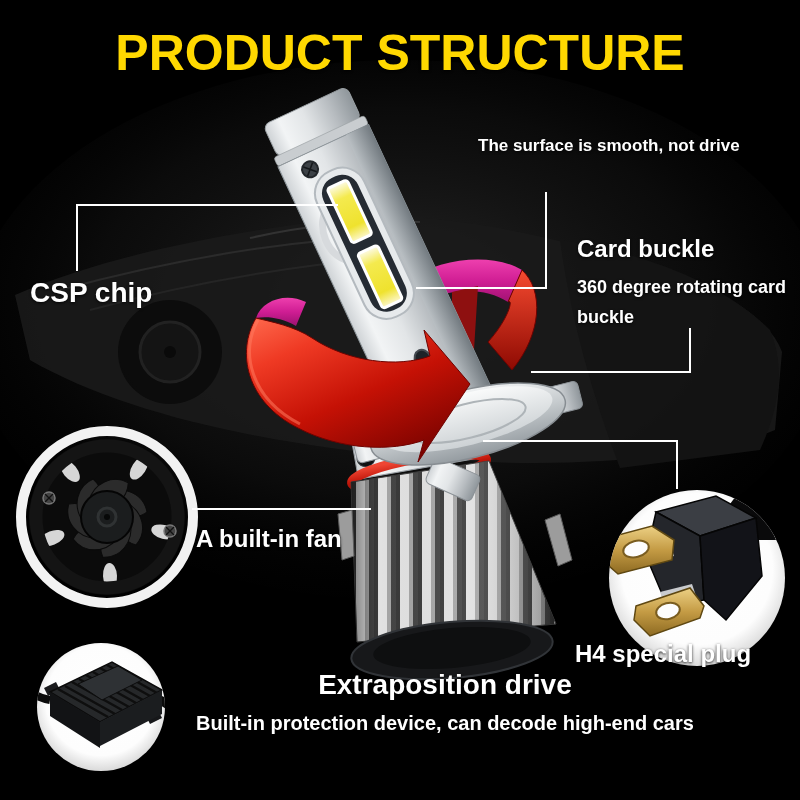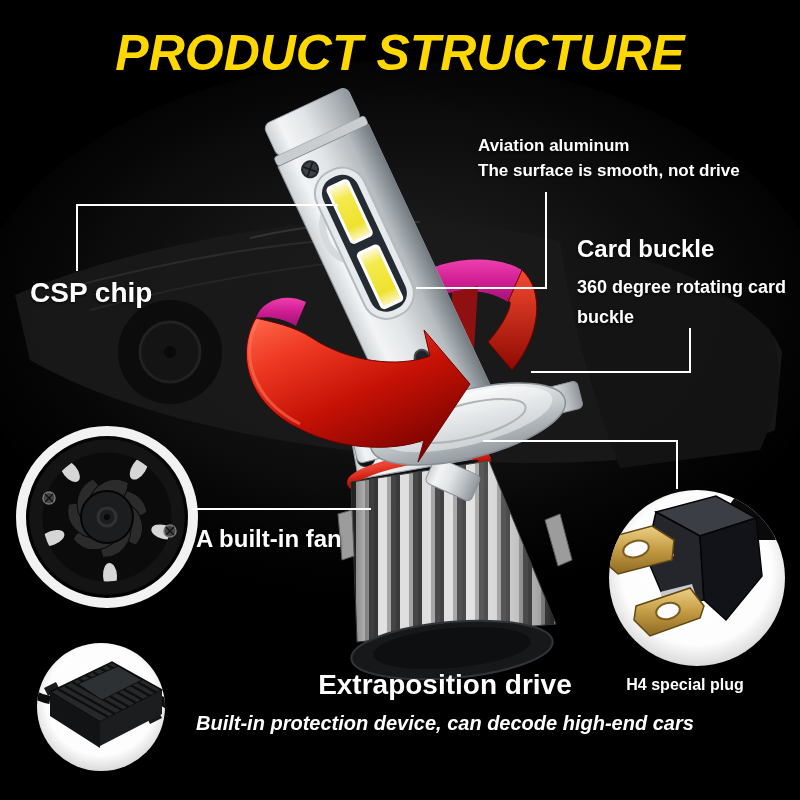--- a/index.html
+++ b/index.html
@@ -1,37 +1,37 @@
 <!DOCTYPE html>
 <html><head>
 <meta charset="utf-8">
 <style>
   html,body{margin:0;padding:0;background:#000;}
   #stage{position:relative;width:800px;height:800px;background:#000;overflow:hidden;
          font-family:"Liberation Sans",sans-serif;}
   #stage svg{position:absolute;left:0;top:0;}
   .txt{position:absolute;color:#fff;text-shadow:0 1px 3px rgba(0,0,0,.85);}
   #title{left:0;top:26px;width:800px;text-align:center;
-         font-weight:bold;font-size:50px;line-height:1.1;color:#FFD800;letter-spacing:0;font-style:italic;}
+         font-weight:bold;font-size:50px;line-height:1.1;color:#FFD800;letter-spacing:0;}
   .co-title{font-weight:bold;margin:0;}
   .co-body{font-weight:bold;margin:0;}
   .aviation{left:478px;top:133px;}
   .aviation .co-title{font-size:17px;line-height:25px;white-space:nowrap;}
   .aviation .co-body{font-size:17px;line-height:25px;white-space:nowrap;}
   .cardbuckle{left:577px;top:235px;}
   .cardbuckle .co-title{font-size:24px;line-height:28px;}
   .cardbuckle .co-body{font-size:18px;line-height:30px;width:240px;margin-top:9px;}
   .cspchip{left:30px;top:278px;}
   .cspchip .co-title{font-size:28px;line-height:29px;}
   .cspchip .co-body{font-size:18px;line-height:28px;width:280px;margin-top:8px;}
   .fanlabel{left:196px;top:525px;font-weight:bold;font-size:24px;white-space:nowrap;}
-  .pluglabel{left:575px;top:676px;width:220px;text-align:center;font-weight:bold;font-size:16px;}
+  .pluglabel{left:575px;top:640px;width:220px;text-align:left;font-weight:bold;font-size:24px;}
   .drive{left:196px;top:669px;}
   .drive .co-title{font-size:28px;line-height:32px;text-align:center;}
-  .drive .co-body{font-size:20px;line-height:26px;margin-top:9px;white-space:nowrap;font-style:italic;}
+  .drive .co-body{font-size:20px;line-height:26px;margin-top:9px;white-space:nowrap;}
 </style>
 </head>
 <body>
 
 <div id="stage">
 
 <svg width="800" height="800" viewBox="0 0 800 800">
   <defs>
     <radialGradient id="bgGlow" cx="50%" cy="45%" r="60%">
       <stop offset="0" stop-color="#2e2e2e" stop-opacity=".85"></stop>
@@ -266,21 +266,20 @@
     <path d="M546,192 L546,288 L416,288"></path>
     <path d="M690,328 L690,372 L531,372"></path>
     <path d="M192,509 L371,509"></path>
     <path d="M483,441 L677,441 L677,489"></path>
   </g>
 </svg>
 
   <div id="title" class="txt">PRODUCT STRUCTURE</div>
 
   <div class="txt aviation">
-    <p class="co-title">Aviation aluminum</p>
     <p class="co-body">The surface is smooth, not drive</p>
   </div>
 
   <div class="txt cardbuckle">
     <p class="co-title">Card buckle</p>
     <p class="co-body">360 degree rotating card buckle</p>
   </div>
 
   <div class="txt cspchip">
     <p class="co-title">CSP chip</p>

